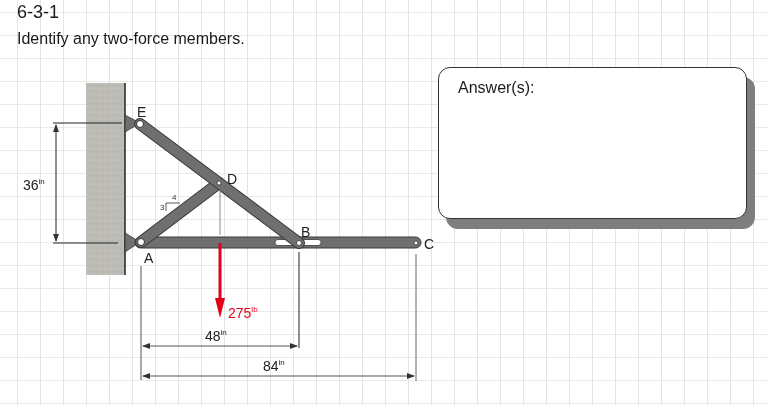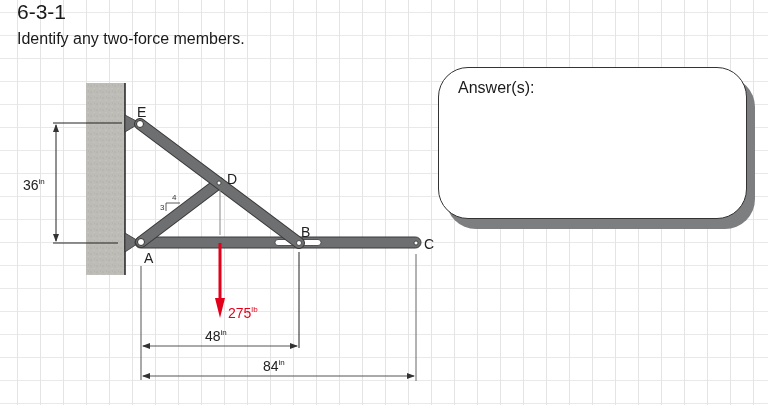--- a/index.html
+++ b/index.html
@@ -7,26 +7,26 @@
     width: 768px; height: 405px; overflow: hidden; position: relative;
     background-color: #ffffff;
     background-image:
       linear-gradient(to right, #e4e4e4 1px, transparent 1px),
       linear-gradient(to bottom, #e9e9e9 1px, transparent 1px);
     background-size: 23px 23px;
     background-position: 17px 12px;
     font-family: "Liberation Sans", sans-serif;
     color: #1a1a1a;
   }
-  .problem-number { position: absolute; left: 17px; top: 3px; font-size: 21px; line-height: 18px; }
+  .problem-number { position: absolute; left: 17px; top: 3px; font-size: 18px; line-height: 18px; }
   .problem-prompt { position: absolute; left: 17px; top: 29px; font-size: 16px; line-height: 19px; }
   .diagram { position: absolute; left: 0; top: 0; width: 768px; height: 405px; }
   .answer-box {
     position: absolute; left: 438px; top: 67px; width: 309px; height: 152px;
-    background: #fff; border: 1.5px solid #333; border-radius: 30px;
+    background: #fff; border: 1.5px solid #333; border-radius: 12px;
     box-shadow: 8px 10px 0 #7d7e80;
     box-sizing: border-box;
   }
   .answer-label { position: absolute; left: 19px; top: 11px; font-size: 16px; }
 </style>
 </head>
 <body>
 
 <div class="problem-number">6-3-1</div>
 <div class="problem-prompt">Identify any two-force members.</div>

